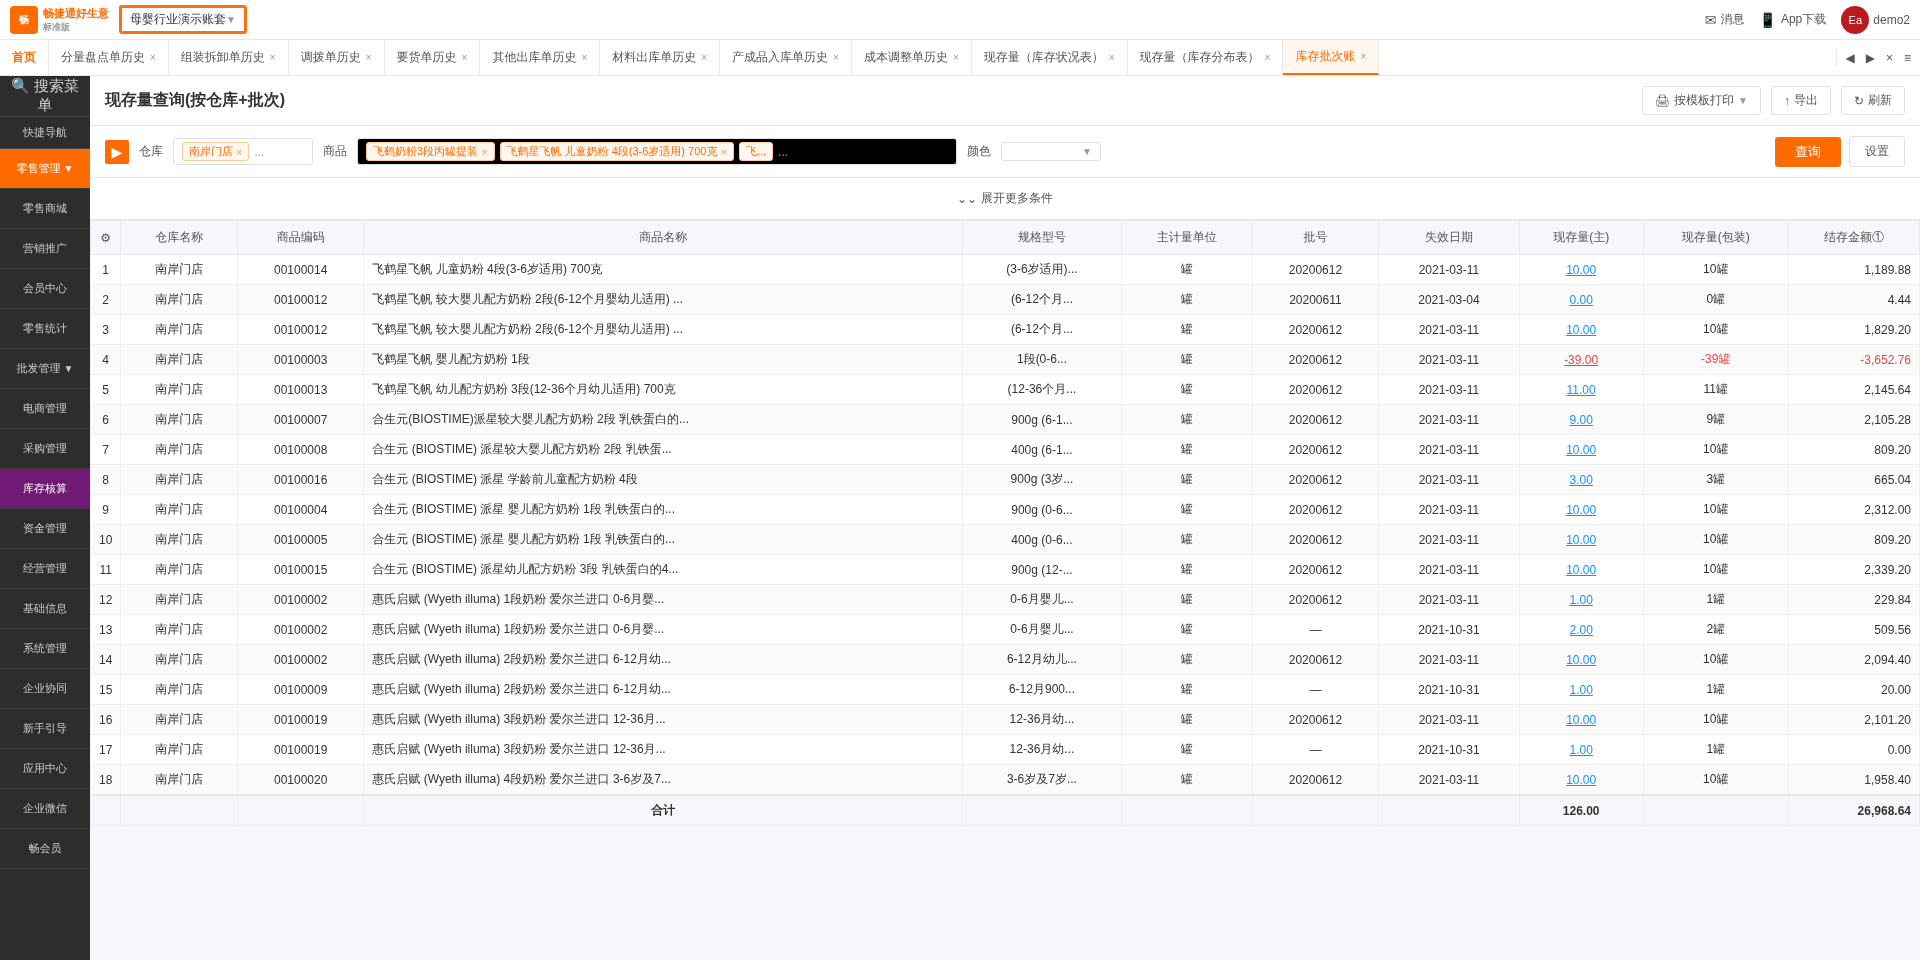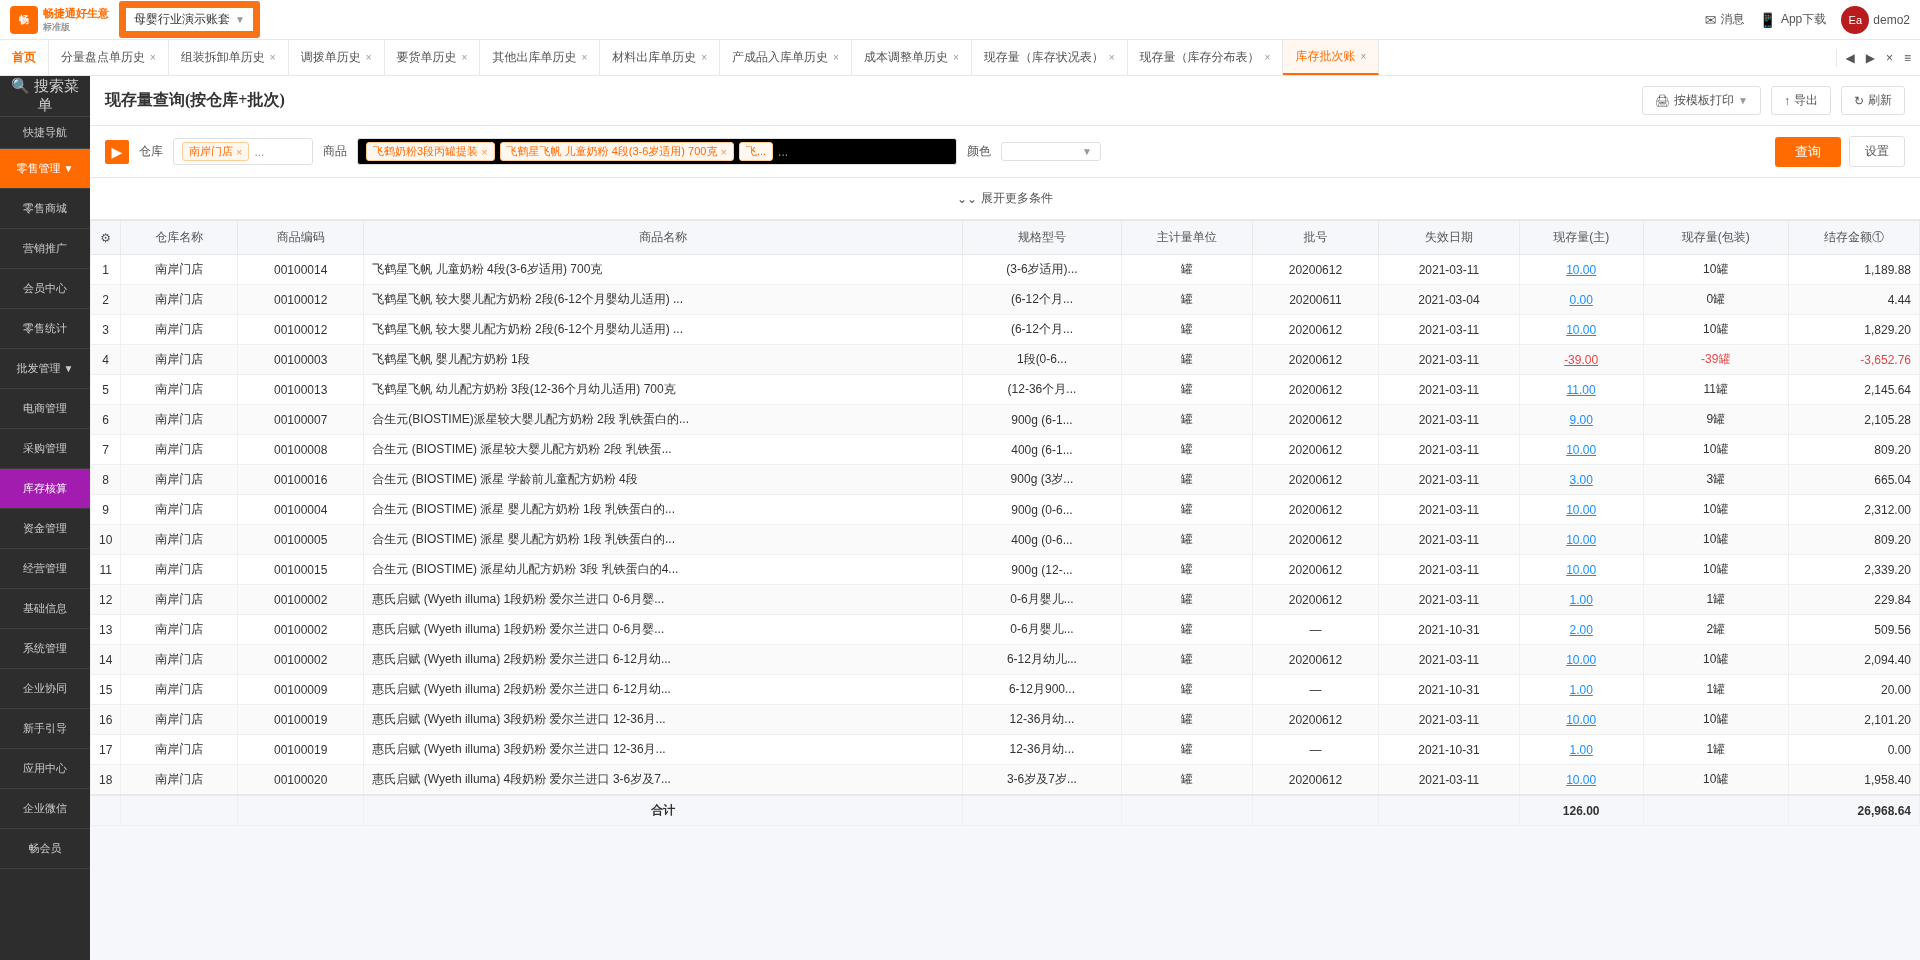--- a/index.html
+++ b/index.html
@@ -2,21 +2,21 @@
 <html><head>
   <meta charset="utf-8">
   <style>
     * { box-sizing: border-box; margin: 0; padding: 0; }
     body { font-family: 'Microsoft YaHei', Arial, sans-serif; font-size: 12px; background: #f5f5f5; color: #333; overflow: hidden; }
     
     
     .top-bar { display: flex; align-items: center; background: #fff; height: 40px; border-bottom: 1px solid #e8e8e8; padding: 0 10px; gap: 10px; }
     .logo { display: flex; align-items: center; gap: 5px; color: #ff6b00; font-weight: bold; font-size: 13px; min-width: 80px; }
     .logo-icon { width: 28px; height: 28px; background: #ff6b00; border-radius: 4px; display: flex; align-items: center; justify-content: center; color: white; font-size: 10px; }
-    .industry-selector { display: flex; align-items: center; border: 7px solid #f97316; border-radius: 3px; padding: 3px 8px; font-size: 12px; cursor: pointer; gap: 5px; background: #fff; }
+    .industry-selector { display: flex; align-items: center; border: 3px solid #f97316; border-radius: 3px; padding: 3px 8px; font-size: 12px; cursor: pointer; background: #fff; }
     .top-right { margin-left: auto; display: flex; align-items: center; gap: 15px; }
     .top-right-item { display: flex; align-items: center; gap: 4px; cursor: pointer; color: #555; font-size: 12px; }
     .avatar { width: 28px; height: 28px; border-radius: 50%; background: #b91c1c; display: flex; align-items: center; justify-content: center; color: white; font-size: 11px; }
 
     
     .tab-bar { display: flex; align-items: center; background: #fff; border-bottom: 1px solid #e8e8e8; height: 36px; padding: 0; overflow: hidden; }
     .tab { display: flex; align-items: center; padding: 0 12px; height: 100%; border-right: 1px solid #e8e8e8; cursor: pointer; font-size: 12px; color: #555; white-space: nowrap; gap: 5px; }
     .tab.active { background: #fff7f0; color: #ff6b00; border-bottom: 2px solid #ff6b00; }
     .tab.home { color: #ff6b00; font-weight: bold; }
     .tab-close { color: #999; font-size: 10px; cursor: pointer; }
@@ -31,21 +31,21 @@
     .sidebar-search { padding: 1px 5px; border-bottom: 1px solid #444; text-align: center; font-size: 15px; cursor: pointer; color: #ccc; }
     .sidebar-quick { padding: 8px 5px; border-bottom: 1px solid #444; text-align: center; font-size: 11px; cursor: pointer; color: #ccc; }
     .sidebar-item { padding: 12px 5px; text-align: center; font-size: 11px; cursor: pointer; color: #ccc; border-bottom: 1px solid #3d3d3d; }
     .sidebar-item.active { background: #ff6b00; color: white; }
 
     
     .content { flex: 1; overflow: hidden; background: #f5f7fa; display: flex; flex-direction: column; }
 
     
     .page-header { background: #fff; padding: 10px 15px; border-bottom: 1px solid #e8e8e8; display: flex; align-items: center; justify-content: space-between; }
-    .page-title { font-size: 16px; font-weight: bold; color: #333; font-family: Liberation Serif, serif; }
+    .page-title { font-size: 16px; font-weight: bold; color: #333; }
     .header-actions { display: flex; align-items: center; gap: 10px; }
     .header-btn { display: flex; align-items: center; gap: 4px; padding: 5px 12px; border: 1px solid #e0e0e0; border-radius: 3px; cursor: pointer; font-size: 12px; color: #555; background: #fff; }
 
     
     .filter-area { background: #fff; padding: 10px 15px; border-bottom: 1px solid #e8e8e8; }
     .filter-row { display: flex; align-items: center; gap: 10px; flex-wrap: nowrap; }
     .filter-label { color: #555; white-space: nowrap; }
     .filter-tag-input { display: flex; align-items: center; border: 1px solid #e0e0e0; border-radius: 3px; padding: 3px 8px; background: #fff; min-width: 140px; gap: 5px; }
     .filter-tag { background: #fff7f0; border: 1px solid #ffcc99; border-radius: 3px; padding: 1px 6px; color: #ff6b00; display: flex; align-items: center; gap: 3px; font-size: 11px; }
     .filter-tag-close { cursor: pointer; color: #ff9944; }
@@ -198,21 +198,21 @@
     <div class="sidebar-item" style="display:flex;align-items:center;justify-content:center;gap:3px;font-family:Liberation Serif, serif;">
       <span>批发管理</span>
       <span style="font-size:10px;">▼</span>
     </div>
     <div class="sidebar-item">
       <span>电商管理</span>
     </div>
     <div class="sidebar-item">
       <span>采购管理</span>
     </div>
-    <div class="sidebar-item active" style="background:#a21caf;color:white;">
+    <div class="sidebar-item active" style="background:#701a75;color:white;">
       <span>库存核算</span>
     </div>
     <div class="sidebar-item">
       <span>资金管理</span>
     </div>
     <div class="sidebar-item">
       <span>经营管理</span>
     </div>
     <div class="sidebar-item">
       <span>基础信息</span>

